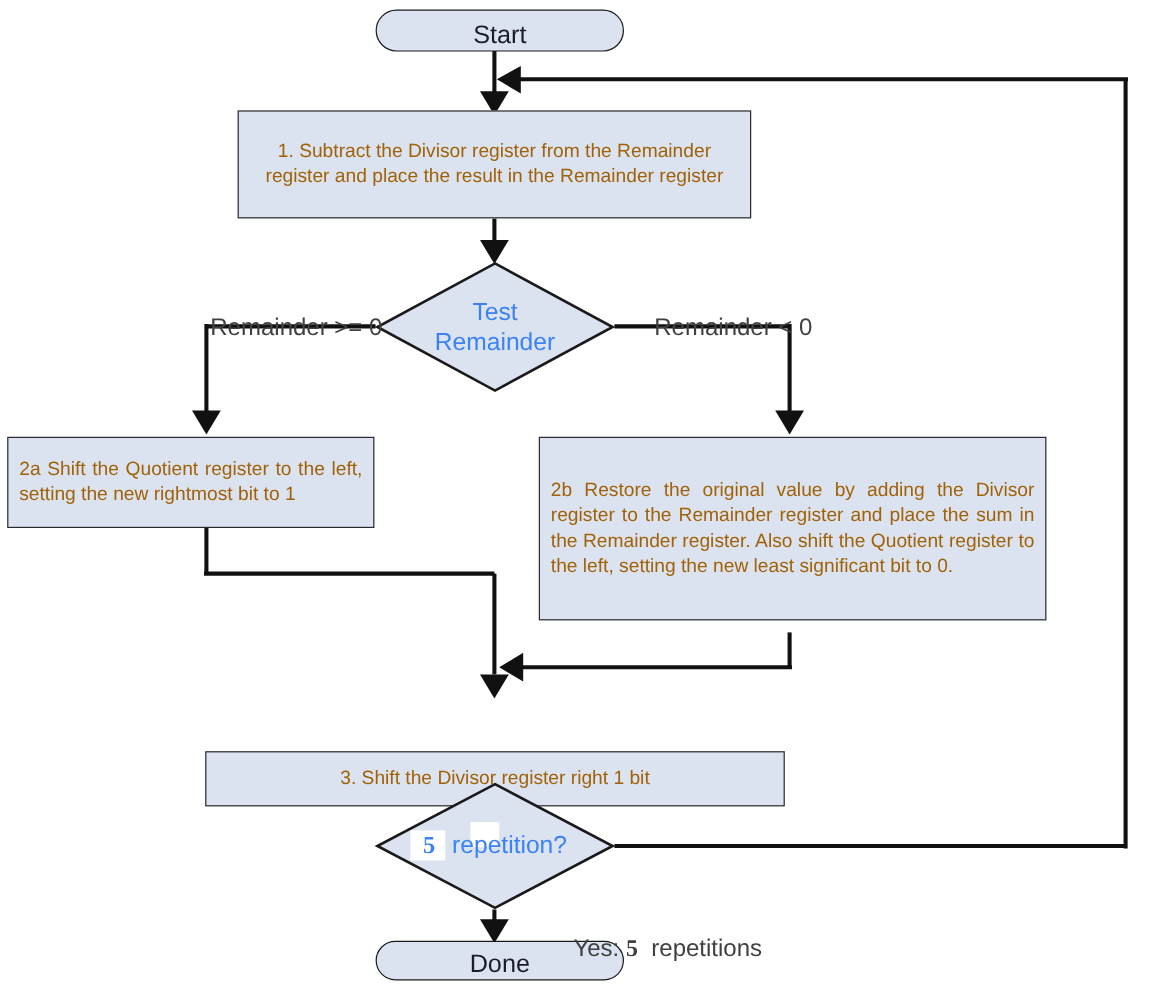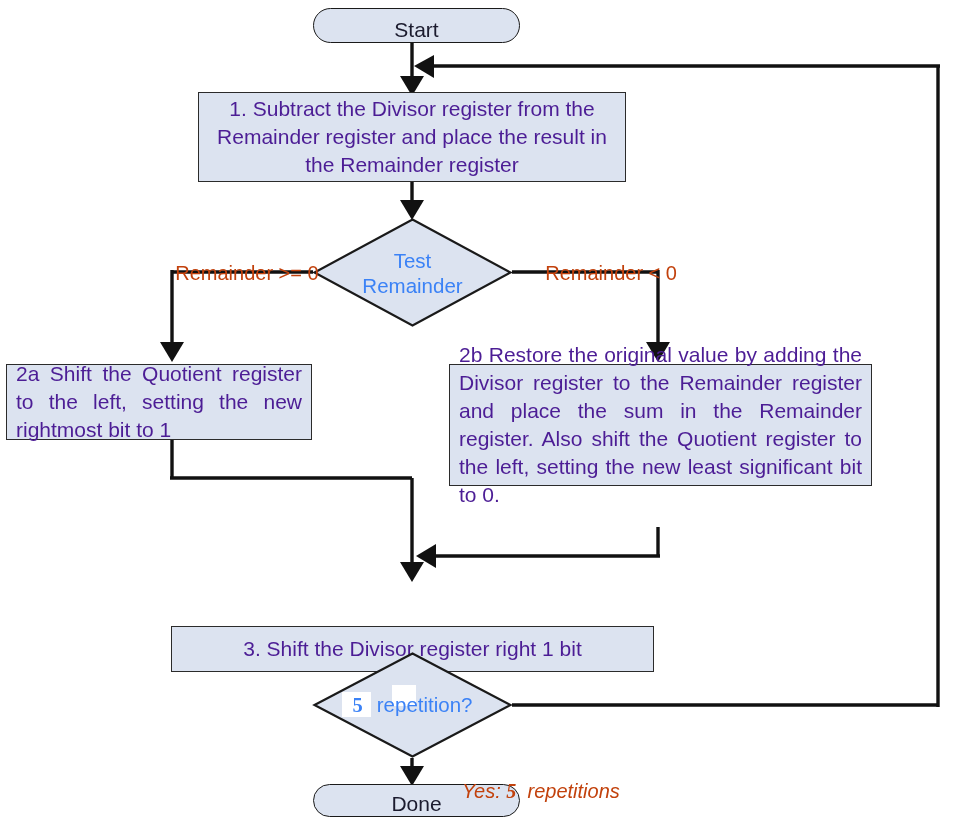--- a/index.html
+++ b/index.html
@@ -40,23 +40,23 @@
     justify-content: center;
     font-size: 21px;
   }
   .node.process {
     display: flex;
     align-items: center;
     padding: 5px 9px;
   }
   .node.process .txt {
     width: 100%;
-    font-size: 21px;
+    font-size: 16px;
     line-height: 1.34;
-    color: #4c1d95;
+    color: #a16207;
   }
   .justified .txt {
     text-align: justify;
     text-align-last: left;
   }
   .centered .txt {
     text-align: center;
   }
   .diamond-wrap {
     position: absolute;
@@ -79,21 +79,21 @@
     justify-content: center;
     text-align: center;
     font-size: 20.5px;
     line-height: 1.22;
     color: #3b82f6;
     pointer-events: none;
   }
   .edge-label {
     position: absolute;
     font-size: 20px;
-    color: #c2410c;
+    color: #404040;
     white-space: pre;
     z-index: 3;
   }
   .edge-label b {
     font-family: "Liberation Serif", serif;
     font-weight: bold;
   }
   .patch {
     position: absolute;
     background: #ffffff;
@@ -170,21 +170,21 @@
     <div class="diamond-label">
       <span style="white-space:pre-line;">Test
 Remainder</span>
     </div>
   </div>
 
   <div class="node process justified" style="left:6px; top:364px; width:306px; height:76px;">
     <span class="txt">2a Shift the Quotient register to the left, setting the new rightmost bit to 1</span>
   </div>
 
-  <div class="node process justified" style="left:449px; top:364px; width:423px; height:122px;">
+  <div class="node process justified" style="left:449px; top:364px; width:423px; height:153px;">
     <span class="txt">2b Restore the original value by adding the Divisor register to the Remainder register and place the sum in the Remainder register. Also shift the Quotient register to the left, setting the new least significant bit to 0.</span>
   </div>
 
   <div class="node process centered" style="left:171px; top:582px; width:483px; height:46px;margin-top:44px;">
     <span class="txt">3. Shift the Divisor register right 1 bit</span>
   </div>
 
   <div class="diamond-wrap" style="left:313px; top:652px; width:199px; height:106px;">
     <svg width="199" height="106" viewBox="0 0 199 106" xmlns="http://www.w3.org/2000/svg">
       <polygon points="99.5,1.5 197.5,53 99.5,104.5 1.5,53" fill="#dce3f0" stroke="#1a1a1a" stroke-width="2.2"></polygon>
@@ -204,17 +204,17 @@
 
   <div class="edge-label" style="left:153px; top:239px;">
     <span>Remainder &gt;= 0</span>
   </div>
 
   <div class="edge-label" style="left:523px; top:239px;">
     <span>Remainder &lt; 0</span>
   </div>
 
 
-  <div class="edge-label" style="left:440px; top:757px;font-style:italic;">
+  <div class="edge-label" style="left:456px; top:757px;">
     <span>Yes: </span><b class="count-5">5</b><span>  repetitions</span>
   </div>
 
 </div>
 
 </body></html>

